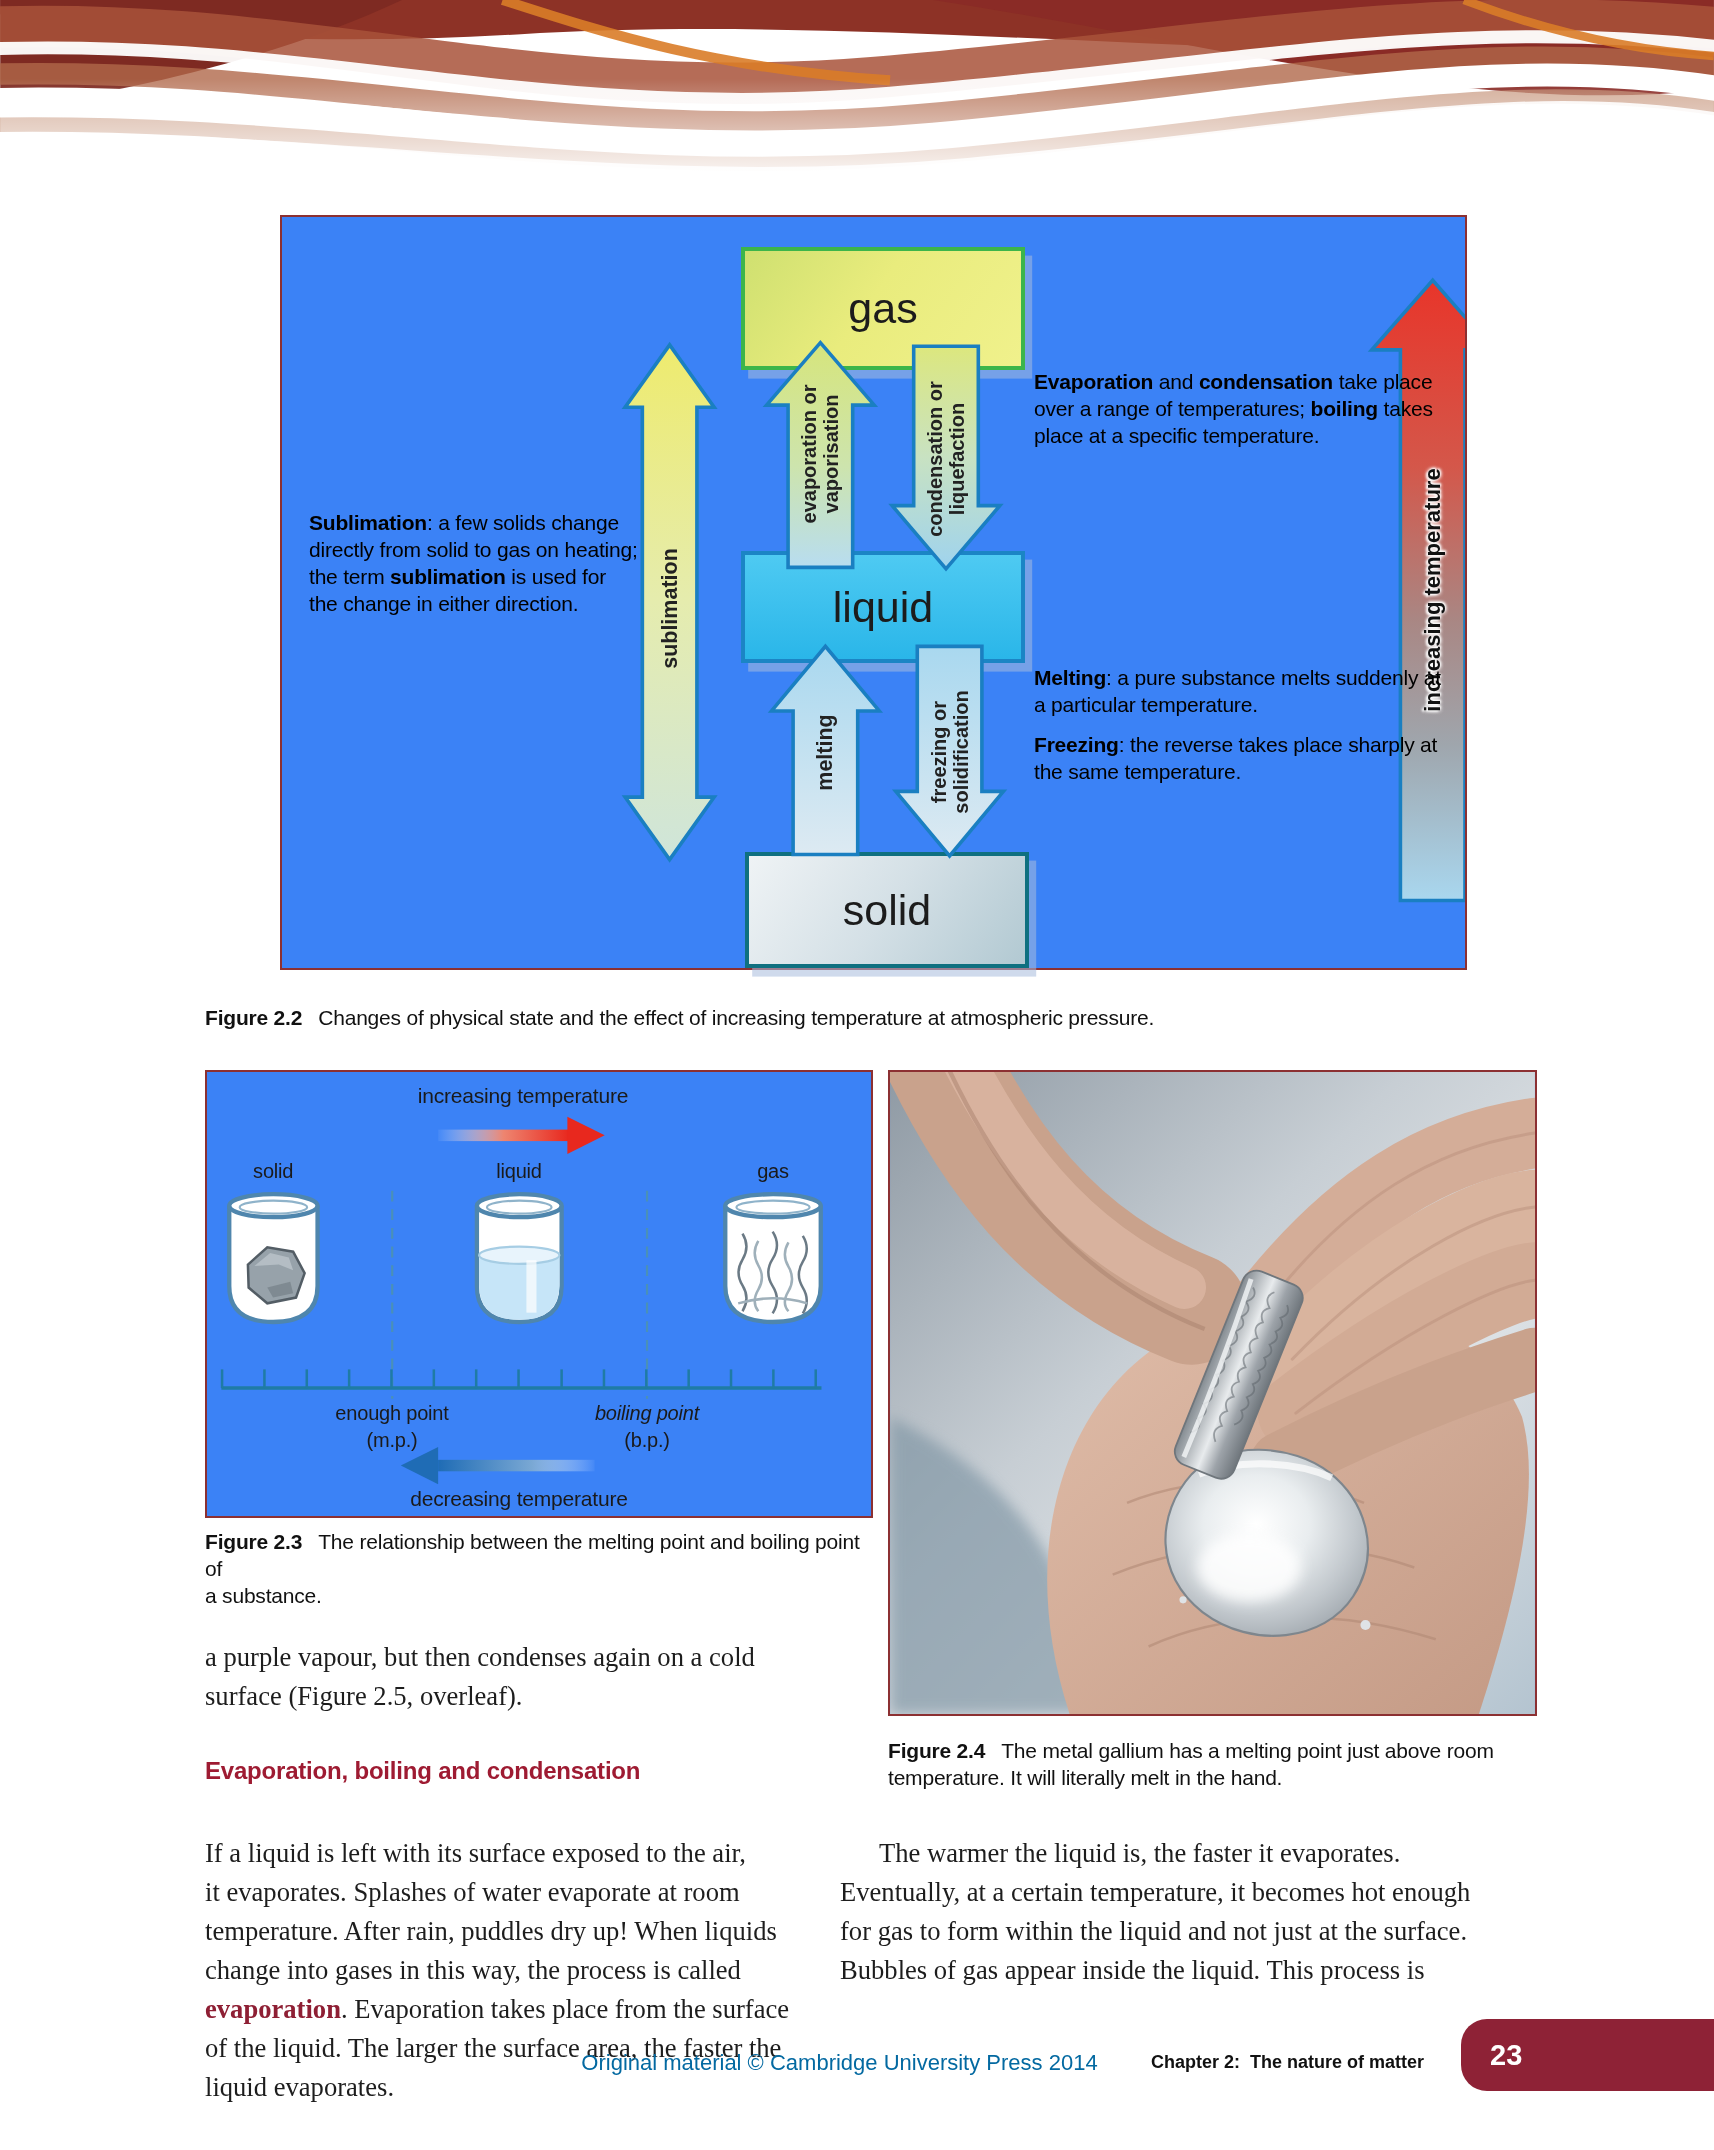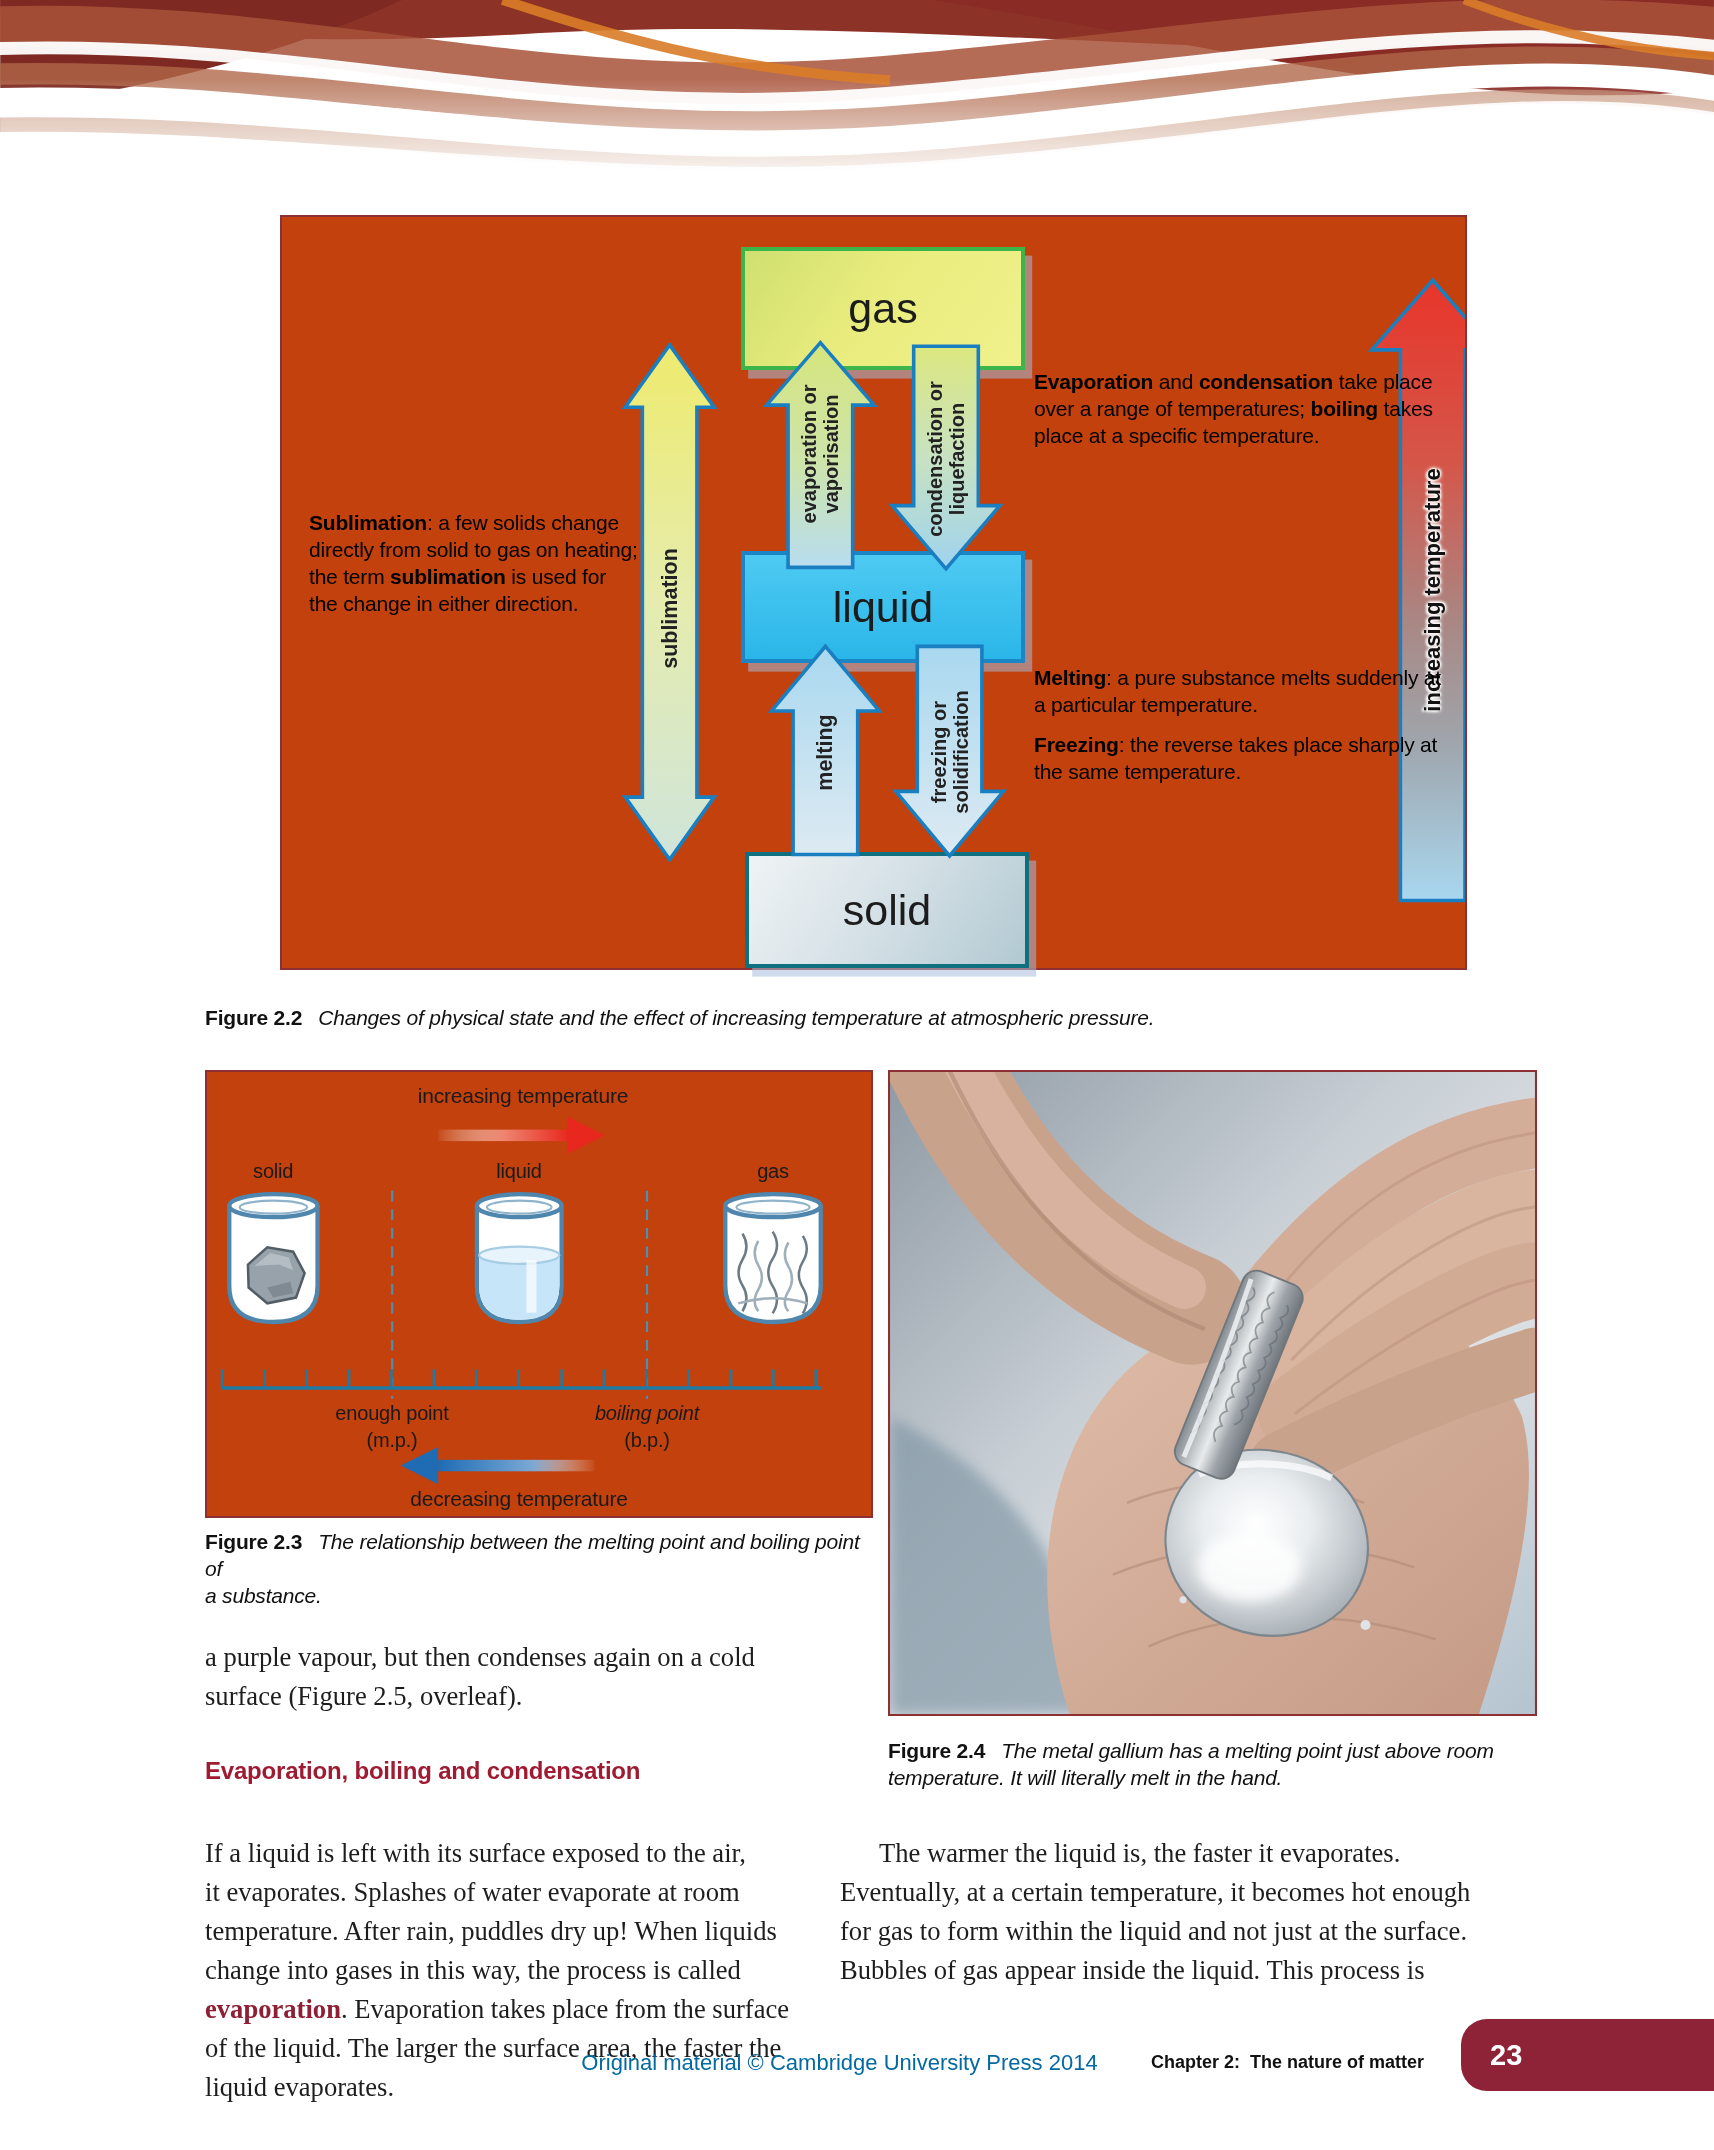--- a/index.html
+++ b/index.html
@@ -5,32 +5,32 @@
   html,body{margin:0;padding:0;background:#ffffff;}
   #page{position:relative;width:1714px;height:2151px;background:#ffffff;overflow:hidden;
         font-family:"Liberation Sans",sans-serif;}
   .abs{position:absolute;}
   
   .serif{font-family:"Liberation Serif",serif;font-size:26.6px;line-height:39px;color:#1d1d1d;white-space:pre-line;}
   .kw{font-weight:700;color:#8e1f34;}
   .heading{font-family:"Liberation Sans",sans-serif;font-weight:700;font-size:24px;color:#9e1b32;letter-spacing:-0.2px;}
   .caption{font-family:"Liberation Sans",sans-serif;font-size:21px;line-height:27px;color:#111;letter-spacing:-0.2px;}
   .caption .cap-label{font-weight:700;margin-right:16px;}
-  .caption .cap-text{white-space:pre-line;font-style:italic;}
+  .caption .cap-text{white-space:pre-line;}
   .note{font-family:"Liberation Sans",sans-serif;font-size:21px;line-height:27px;color:#000;letter-spacing:-0.2px;}
   .note .b{font-weight:700;}
   .statebox{position:absolute;display:flex;align-items:center;justify-content:center;
             font-family:"Liberation Sans",sans-serif;font-size:43px;color:#1c1c1c;
             box-shadow:7.2px 8.6px 0 rgba(168,188,220,0.55);}
   .vlabel{position:absolute;transform:rotate(-90deg);text-align:center;white-space:pre-line;
           font-family:"Liberation Sans",sans-serif;font-weight:600;color:#222;}
   .f23label{position:absolute;text-align:center;font-family:"Liberation Sans",sans-serif;
             font-size:20px;color:#1a1a1a;letter-spacing:-0.2px;}
   
-  .figframe{position:absolute;border:2.2px solid #8c3032;background:#c2410c;}
+  .figframe{position:absolute;border:2.2px solid #8c3032;background:#3b82f6;}
   
   #footer-copyright{font-size:22px;color:#0369a1;text-align:center;}
   #footer-chapter{font-weight:700;font-size:18px;color:#111;white-space:pre;}
   #page-badge{background:#8e2236;border-radius:26px 0 0 26px;}
   #page-badge span{position:absolute;left:29px;top:0;line-height:72px;color:#ffffff;
                    font-weight:700;font-size:29px;font-family:Liberation Sans, sans-serif;}
 </style>
 </head>
 <body>
 

